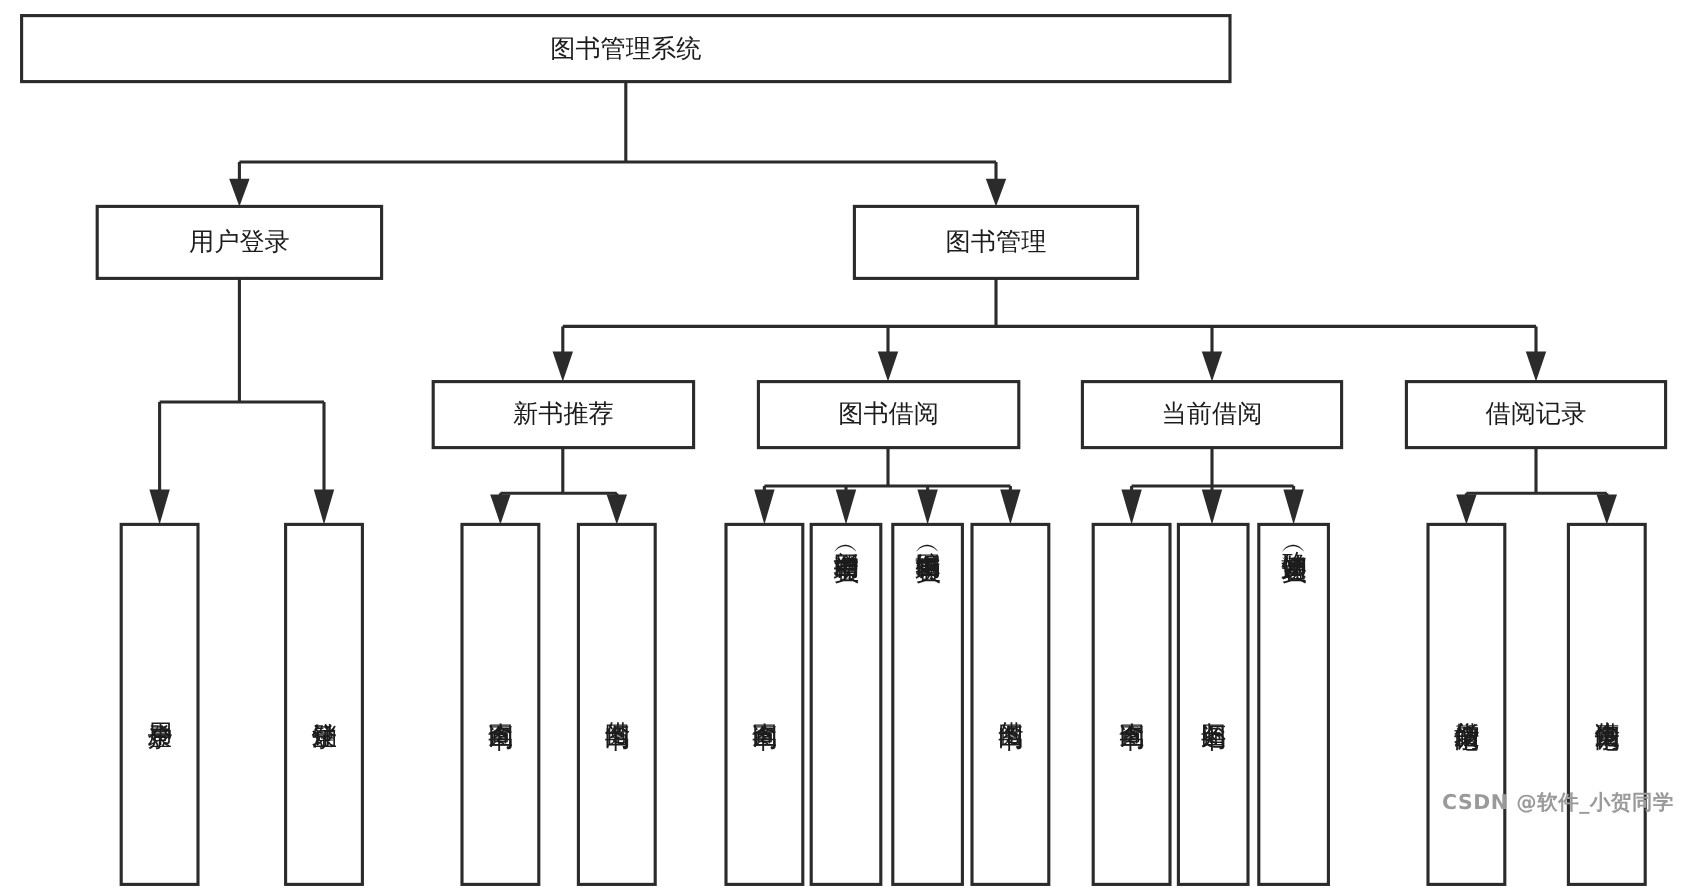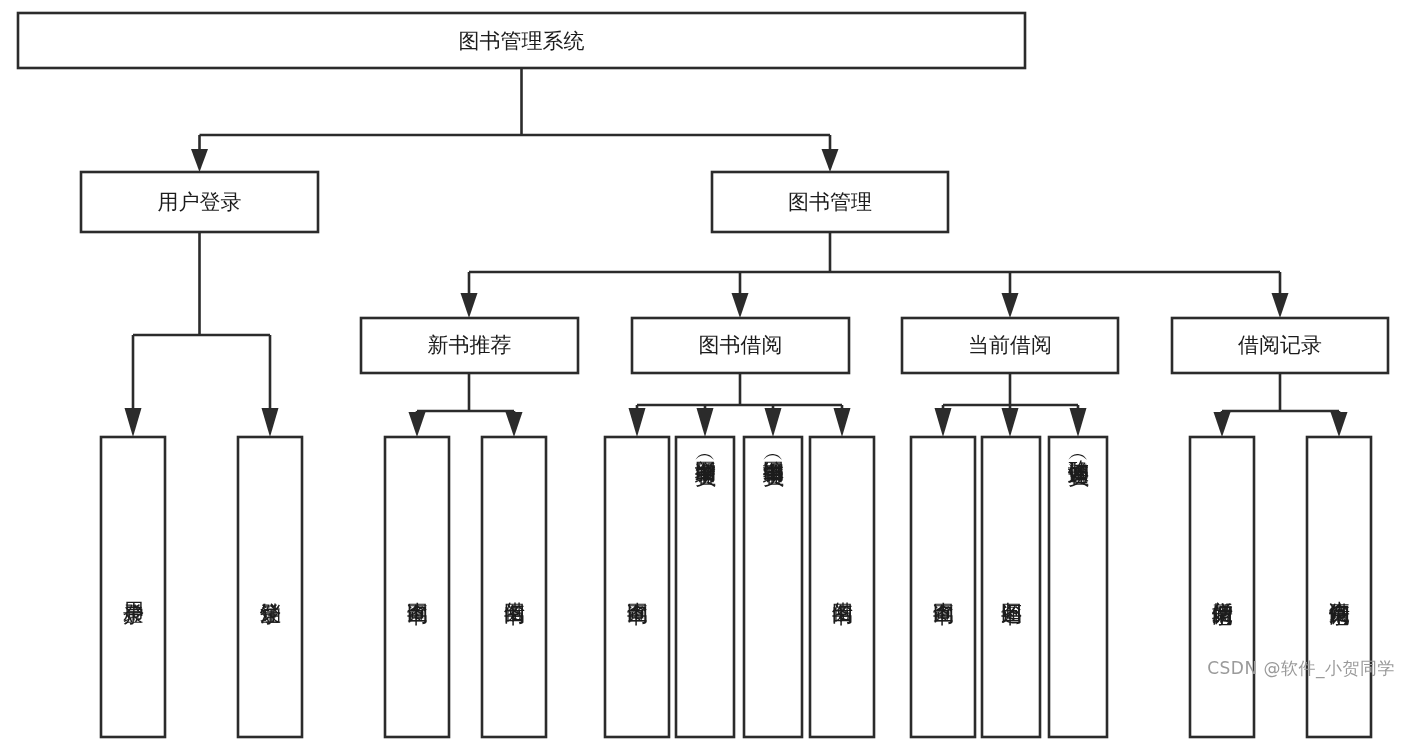--- a/index.html
+++ b/index.html
@@ -70,20 +70,21 @@
   }
   .watermark {
     position: absolute;
     right: 10px;
     bottom: 6px;
     font-family: "DejaVu Sans", "Liberation Sans", sans-serif;
     font-size: 17px;
     color: #9a9a9a;
     white-space: nowrap;
     letter-spacing: 0.5px;
+    font-weight: bold;
   }
 </style>
 </head>
 <body>
 
 <div id="diagram-root">
 
   <svg id="tree-svg" viewBox="0 0 1405 747" xmlns="http://www.w3.org/2000/svg">
 
     <g>

